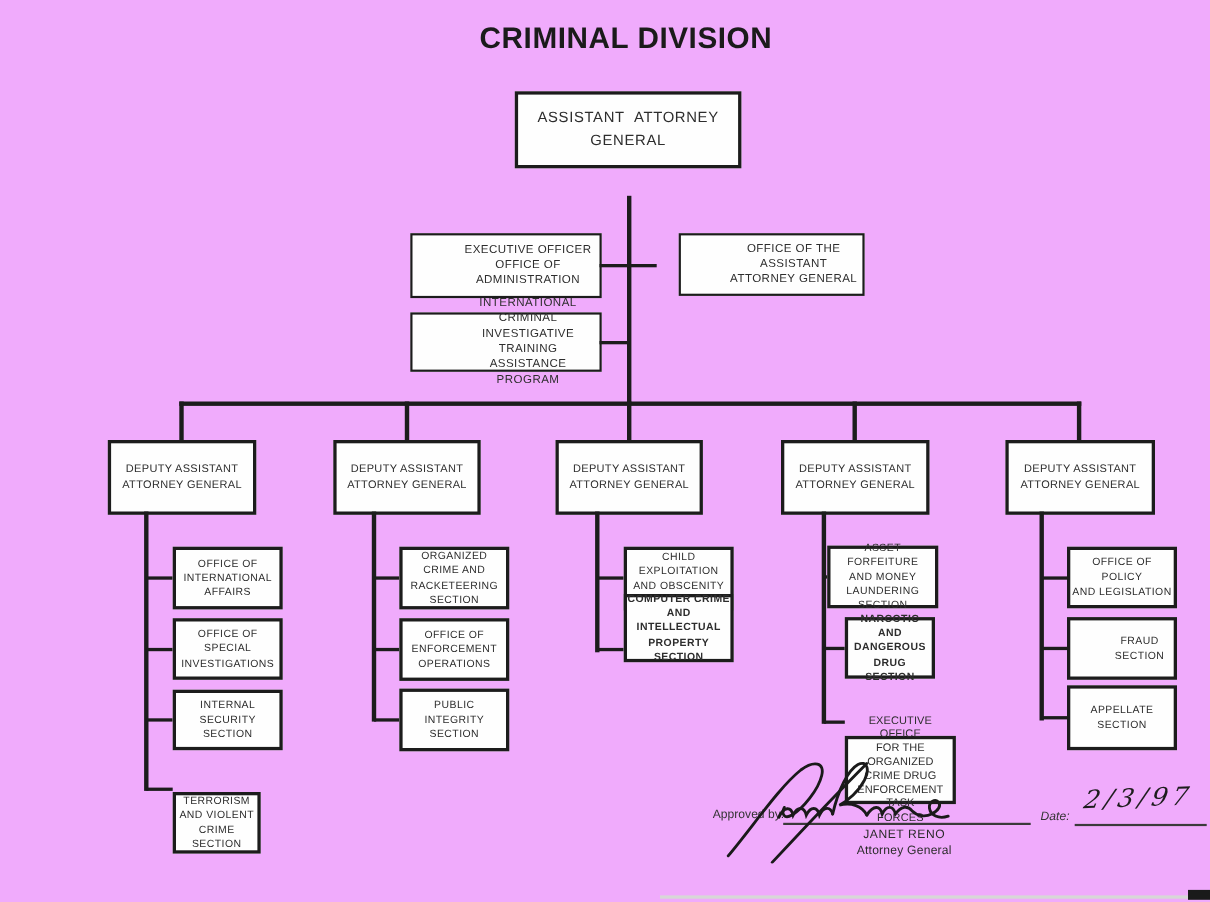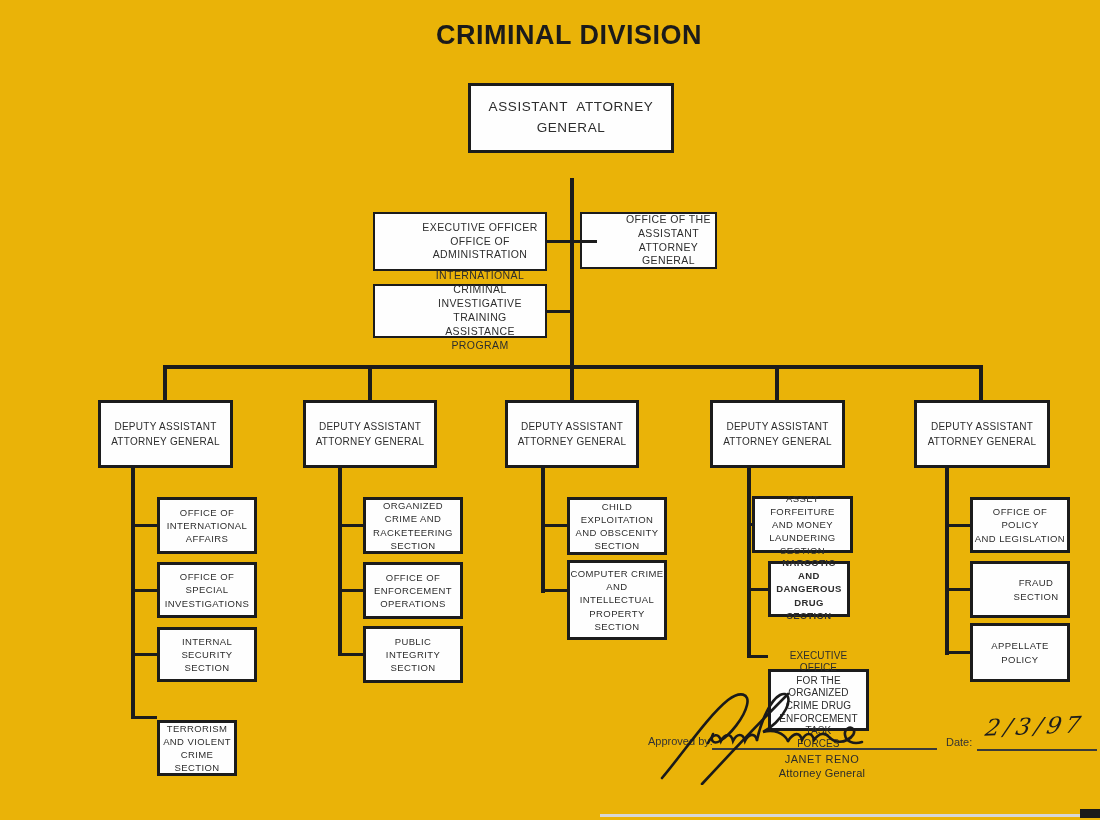--- a/index.html
+++ b/index.html
@@ -1,17 +1,17 @@
 <!DOCTYPE html>
 <html><head>
 <meta charset="utf-8">
 <style>
   html,body{margin:0;padding:0;background:#e8e8e8;}
   #page{
-    position:relative;width:1100px;height:820px;background:#eab308;overflow:hidden;
+    position:relative;width:1100px;height:820px;background:#f0abfc;overflow:hidden;
     font-family:"Liberation Sans","DejaVu Sans",sans-serif;color:#2d2d2d;
   }
   .title{
     position:absolute;left:0;top:20px;width:1100px;padding-left:38px;box-sizing:border-box;
     text-align:center;font-size:27px;font-weight:bold;letter-spacing:.5px;color:#1b1b1b;
   }
   .box{
     position:absolute;border:3px solid #1c1c1c;background:#fefefe;
     display:flex;align-items:center;justify-content:center;text-align:center;
     white-space:pre-line;box-sizing:border-box;letter-spacing:.4px;
@@ -41,21 +41,21 @@
   <div class="box root" style="left:468px;top:83px;width:206px;height:70px;">ASSISTANT ATTORNEY
 GENERAL</div>
 
   <div class="vline" style="left:570px;top:178px;width:4px;height:190px;"></div>
 
   <div class="box lvl2" style="left:373px;top:212px;width:174px;height:59px;">EXECUTIVE OFFICER
 OFFICE OF
 ADMINISTRATION</div>
   <div class="hline" style="left:545px;top:240px;width:27px;height:3px;"></div>
 
-  <div class="box lvl2" style="left:580px;top:212px;width:137px;height:57px;">OFFICE OF THE ASSISTANT
+  <div class="box lvl2" style="left:617px;top:212px;width:169px;height:57px;">OFFICE OF THE ASSISTANT
 ATTORNEY GENERAL</div>
   <div class="hline" style="left:570px;top:240px;width:27px;height:3px;"></div>
 
   <div class="box lvl2" style="left:373px;top:284px;width:174px;height:54px;">INTERNATIONAL CRIMINAL
 INVESTIGATIVE TRAINING
 ASSISTANCE PROGRAM</div>
   <div class="hline" style="left:545px;top:310px;width:27px;height:3px;"></div>
 
   <div class="hline" style="left:163px;top:365px;width:820px;height:4px;"></div>
   <div class="vline" style="left:163px;top:365px;width:4px;height:35px;"></div>
@@ -107,21 +107,21 @@
   <div class="box sub" style="left:363px;top:626px;width:100px;height:57px;">PUBLIC INTEGRITY
 SECTION</div>
 
   <div class="vline" style="left:541px;top:465px;width:4px;height:128px;"></div>
   <div class="hline" style="left:543px;top:524px;width:24px;height:3px;"></div>
   <div class="hline" style="left:543px;top:589px;width:24px;height:3px;"></div>
   <div class="box sub" style="left:567px;top:497px;width:100px;height:58px;">CHILD
 EXPLOITATION
 AND OBSCENITY
 SECTION</div>
-  <div class="box sub" style="left:567px;top:560px;width:100px;height:80px;">COMPUTER CRIME
+  <div class="box sub" style="left:567px;top:540px;width:100px;height:62px;font-weight:bold;">COMPUTER CRIME
 AND INTELLECTUAL
 PROPERTY SECTION</div>
 
   <div class="vline" style="left:747px;top:465px;width:4px;height:193px;"></div>
   <div class="hline" style="left:749px;top:523px;width:19px;height:3px;"></div>
   <div class="hline" style="left:749px;top:588px;width:19px;height:3px;"></div>
   <div class="hline" style="left:749px;top:655px;width:19px;height:3px;"></div>
   <div class="box sub" style="left:752px;top:496px;width:101px;height:57px;">ASSET FORFEITURE
 AND MONEY
 LAUNDERING
@@ -136,38 +136,38 @@
 FORCES</div>
 
   <div class="vline" style="left:945px;top:465px;width:4px;height:190px;"></div>
   <div class="hline" style="left:947px;top:524px;width:23px;height:3px;"></div>
   <div class="hline" style="left:947px;top:588px;width:23px;height:3px;"></div>
   <div class="hline" style="left:947px;top:651px;width:23px;height:3px;"></div>
   <div class="box sub" style="left:970px;top:497px;width:100px;height:56px;">OFFICE OF POLICY
 AND LEGISLATION</div>
   <div class="box sub" style="left:970px;top:561px;width:100px;height:57px;padding-left:32px;">FRAUD SECTION</div>
   <div class="box sub" style="left:970px;top:623px;width:100px;height:59px;">APPELLATE
-POLICY</div>
+SECTION</div>
 
   <div class="sig-label" style="left:648px;top:735px;">Approved by:</div>
   <div class="sig-rule" style="left:712px;top:748px;width:225px;"></div>
 
   <svg style="position:absolute;left:650px;top:690px;" width="235" height="95" viewBox="0 0 235 95">
     <g fill="none" stroke="#1a1a1a" stroke-width="2.6" stroke-linecap="round">
       <path d="M 138 4 C 112 30 78 66 52 94"></path>
       <path d="M 12 88 C 34 62 58 26 78 10 C 90 1 100 3 97 15 C 94 28 80 45 70 51 C 63 55 60 50 63 44"></path>
       <path d="M 58 53 C 63 43 69 43 71 51 C 75 43 81 43 83 51 C 87 43 93 43 95 51 C 99 43 105 43 107 50"></path>
       <path d="M 107 50 C 112 28 121 10 130 5 C 138 1 141 9 136 19 C 131 29 121 38 113 42 C 124 39 134 43 138 51"></path>
       <path d="M 138 51 C 144 42 150 42 152 50 C 156 42 162 42 164 50 C 169 43 175 42 179 47 C 184 52 191 53 197 50 C 203 47 206 42 203 39 C 200 36 194 39 195 45 C 196 51 203 55 212 52"></path>
     </g>
   </svg>
 
   <div class="sig-name" style="left:762px;top:753px;width:120px;">JANET RENO</div>
   <div class="sig-name" style="left:762px;top:767px;width:120px;letter-spacing:.2px;">Attorney General</div>
 
-  <div class="sig-label" style="left:946px;top:736px;">Date:</div>
+  <div class="sig-label" style="left:946px;top:736px;font-style:italic;">Date:</div>
   <div class="sig-rule" style="left:977px;top:749px;width:120px;"></div>
   <div class="hand" style="left:986px;top:713px;">2/3/97</div>
 
   <div class="artifact" style="left:600px;top:814px;width:500px;height:3px;background:#d7d7d7;"></div>
   <div class="artifact" style="left:1080px;top:809px;width:20px;height:9px;background:#1a1a1a;"></div>
 
 </div>
 
 </body></html>

